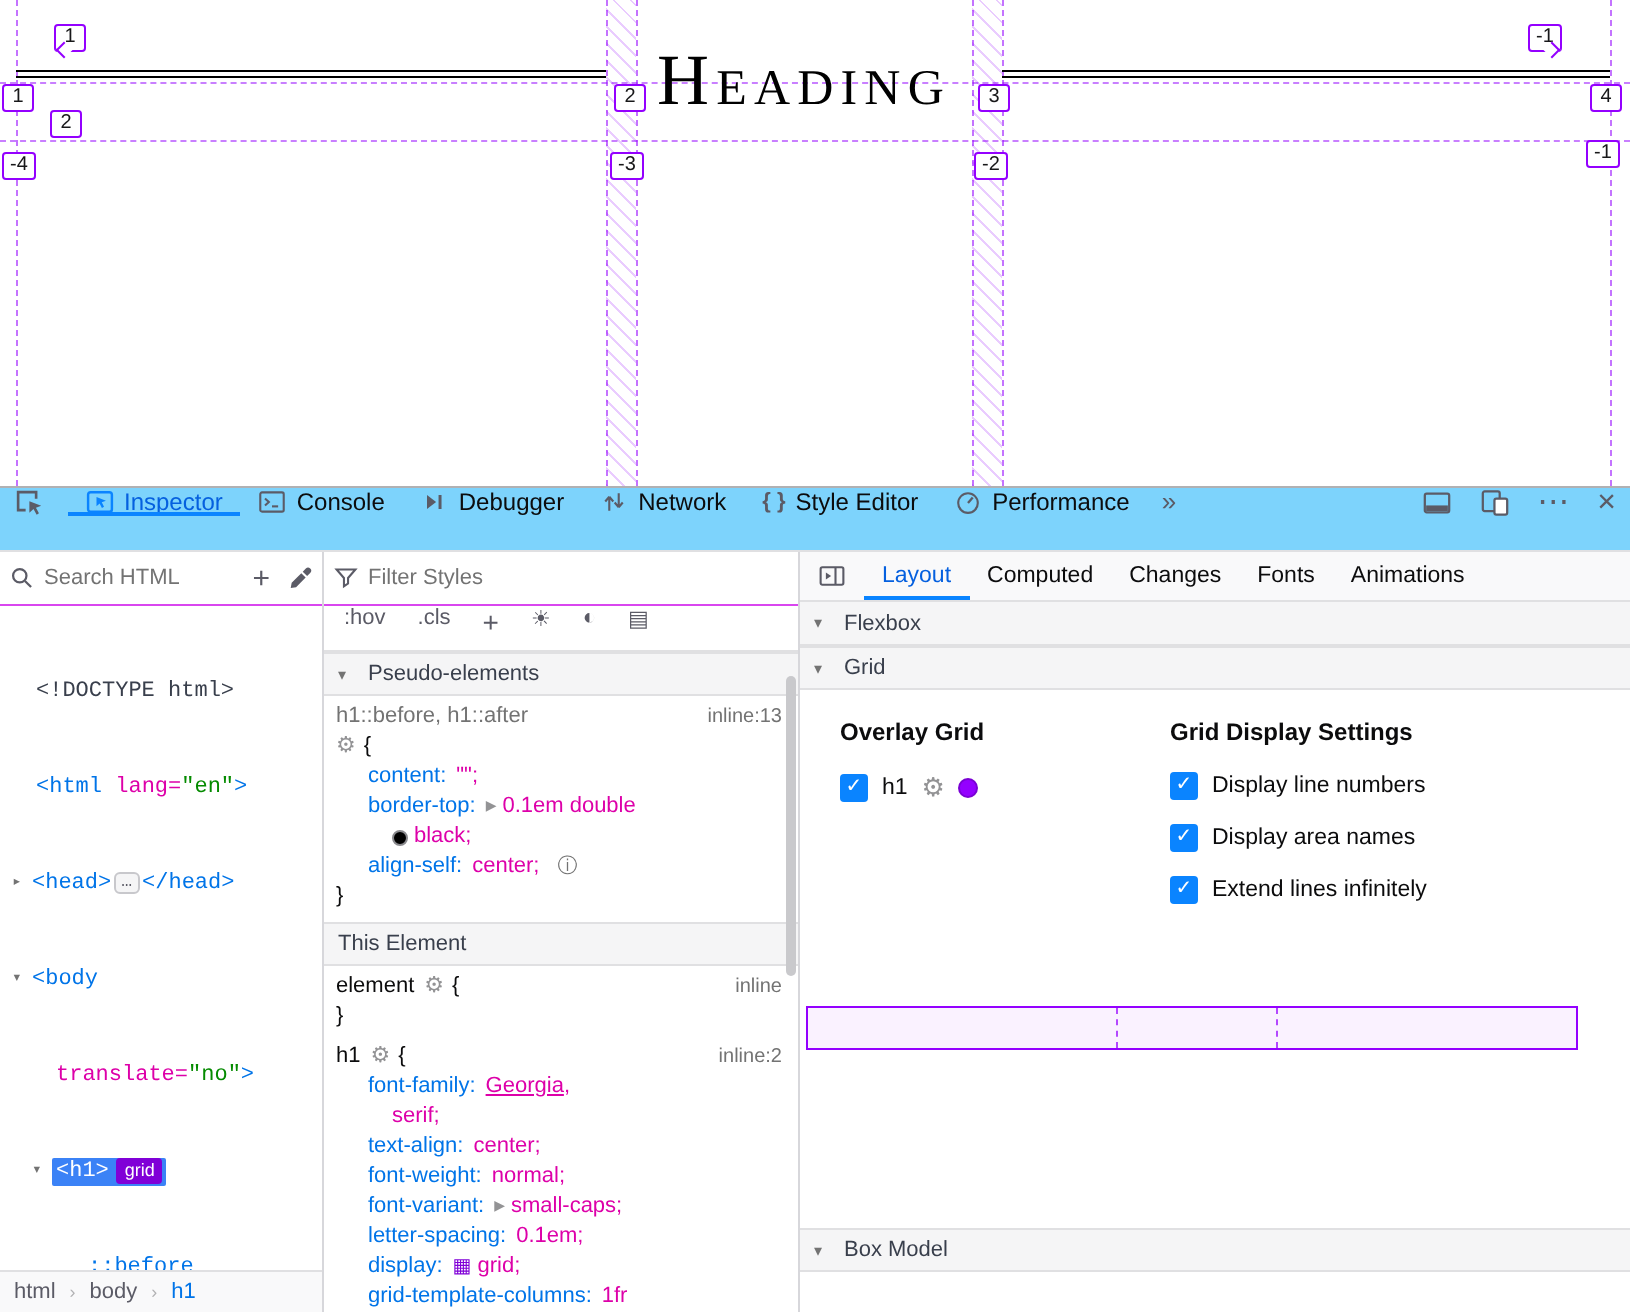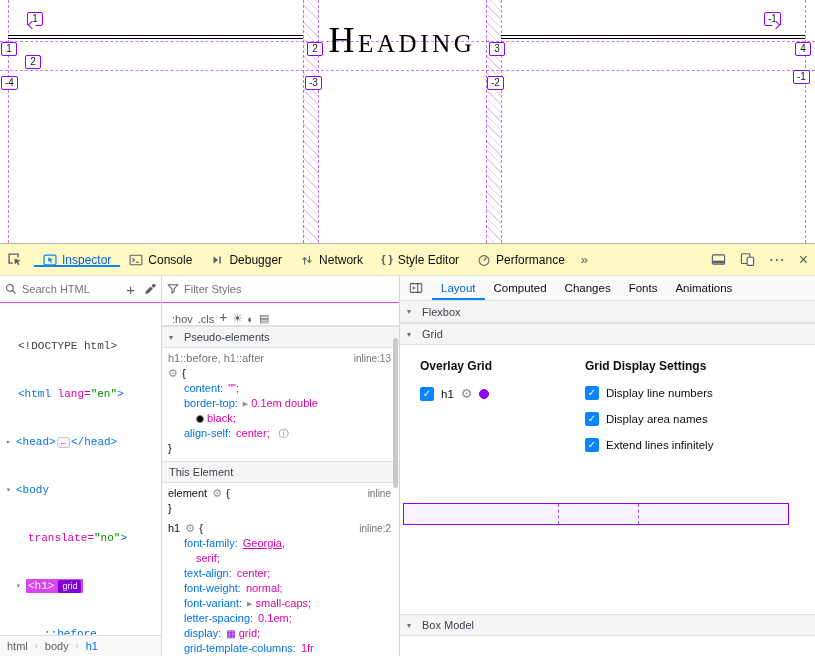--- a/index.html
+++ b/index.html
@@ -20,21 +20,21 @@
   .gbadge{position:absolute;min-width:16px;height:14px;padding:0 3px;background:#fff;
           border:1px solid #9400ff;border-radius:2px;font-size:10px;line-height:12px;
           text-align:center;color:#18181a;z-index:3}
   .gbadge.pl::after{content:"";position:absolute;left:1px;bottom:-3px;width:5px;height:5px;background:#fff;
           border-bottom:1px solid #9400ff;border-left:1px solid #9400ff;transform:rotate(45deg)}
   .gbadge.pr::after{content:"";position:absolute;right:1px;bottom:-3px;width:5px;height:5px;background:#fff;
           border-bottom:1px solid #9400ff;border-right:1px solid #9400ff;transform:rotate(-45deg)}
 
   
   #dt-toolbar{height:33px;flex:none;border-top:1px solid #b1b1b3;border-bottom:1px solid #e0e0e2;
-              background:#fef9c3;display:flex;align-items:center}
+              background:#7dd3fc;display:flex;align-items:flex-start}
   .tb-btn{display:flex;align-items:center;padding:0 7px;cursor:pointer}
   .tb-sep{width:1px;background:#e0e0e2;margin:7px 2px}
   .tab{display:flex;align-items:center;gap:5px;padding:0 9px;font-size:12px;color:#0c0c0d;position:relative;cursor:pointer;white-space:nowrap}
   .tab.active{color:#0560df}
   .tabline{position:absolute;left:0;right:0;bottom:0;height:2px;background:#0a84ff}
   .spacer{flex:1}
   .gly{color:#5b5b66;font-size:13px;line-height:1}
   .gly.big{font-size:16px}
   svg{display:block}
 
@@ -45,35 +45,35 @@
   input.flat::placeholder{color:#737373}
 
   
   #markup-pane{width:162px;flex:none;border-right:1px solid #d7d7db;display:flex;flex-direction:column;background:#fff}
   #tree{flex:1;font-family:"Liberation Mono","DejaVu Sans Mono",monospace;font-size:11px;line-height:16px;
         padding-top:3px;overflow:hidden;white-space:pre}
   .trow{height:16px;cursor:pointer}
   .tok-tag{color:#0074e8}.tok-attr{color:#dd00a9}.tok-val{color:#058b00}
   .tok-doc{color:#393f4c}
   .twisty{color:#737373;display:inline-block;width:10px;font-size:8px;vertical-align:1px}
-  .selchunk{background:#d946ef;border-radius:1px;padding:1px 2px}
+  .selchunk{background:#3b82f6;border-radius:1px;padding:1px 2px}
   .selchunk .tok-tag{color:#fff}
   .nbadge{background:#8000d7;color:#fff;border-radius:2px;font-family:"Liberation Sans",sans-serif;
           font-size:9px;line-height:11px;padding:1px 4px;margin-left:4px;display:inline-block}
   .epill{display:inline-block;border:1px solid #c8c8cc;background:#f5f5f6;border-radius:3px;color:#5b5b66;
          font-size:9px;line-height:9px;padding:0 3px;margin:0 1px;vertical-align:1px}
   #crumbs{height:21px;flex:none;border-top:1px solid #e0e0e2;background:#f9f9fa;display:flex;align-items:center;
           padding:0 7px;gap:7px;font-size:11px;color:#5b5b66}
   .crumb{cursor:pointer}
   .crumb.current{color:#0074e8}
   .csep{color:#b1b1b3;font-size:9px}
 
   
   #rules-pane{width:238px;flex:none;border-right:1px solid #d7d7db;display:flex;flex-direction:column;background:#fff;position:relative}
-  #rules-toolbar2{height:23px;flex:none;border-bottom:1px solid #e0e0e2;display:flex;align-items:flex-end;gap:5px;
+  #rules-toolbar2{height:23px;flex:none;border-bottom:1px solid #e0e0e2;display:flex;align-items:flex-start;gap:16px;
                   padding:0 10px;font-size:11px;color:#5b5b66}
   .sec-head{height:22px;flex:none;background:#f5f5f6;border-bottom:1px solid #e0e0e2;border-top:1px solid #e0e0e2;
             display:flex;align-items:center;gap:5px;padding:0 7px;font-size:11px;color:#393f4c;cursor:pointer}
   .sec-head:first-of-type{border-top:none}
   .rulebox{font-family:Liberation Sans, sans-serif;font-size:11px;line-height:15px;padding:3px 0 5px}
   .rline{padding:0 8px 0 6px;display:flex;align-items:center;white-space:pre}
   .flex1{flex:1}
   .sel-gray{color:#737373}
   .sel-dark{color:#0c0c0d}
   .loc{color:#737373;font-size:10px;cursor:pointer}

